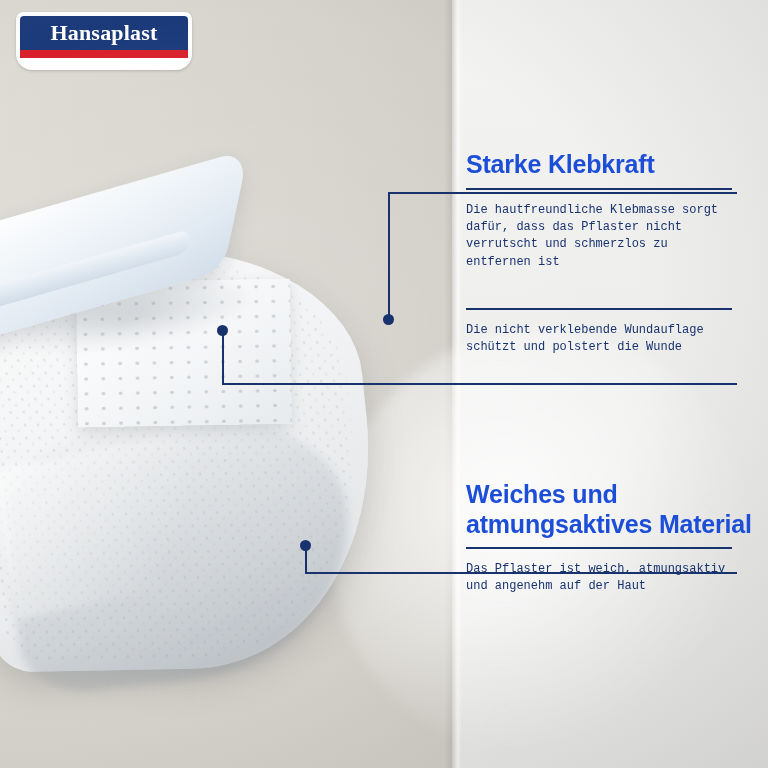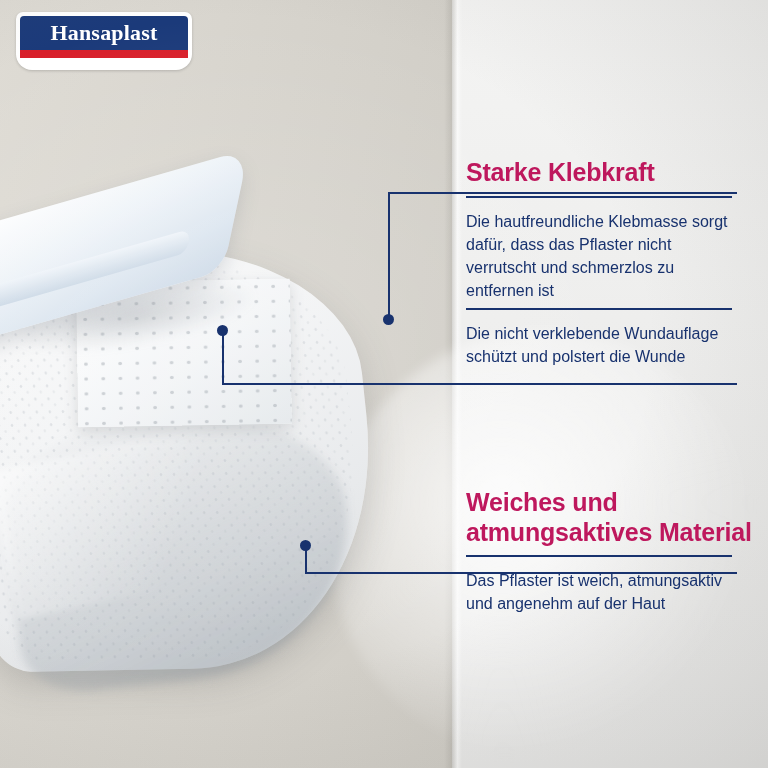--- a/index.html
+++ b/index.html
@@ -192,36 +192,37 @@
     left: 0; top: 0;
   }
   .feature {
     position: absolute;
     color: #1b3a7a;
   }
   .feature-title {
     font-size: 25px;
     font-weight: bold;
     line-height: 1.18;
-    color: #be185d;
-    margin: 8px 0 0 0;
+    color: #1d4ed8;
+    margin: 0 0 0 0;
     letter-spacing: -0.2px;
   }
   .feature-rule {
     width: 266px;
     height: 2px;
     background: #18326e;
     margin: 8px 0 12px 0;
   }
   .feature-body {
-    font-size: 16px;
+    font-size: 12px;
     line-height: 1.45;
     color: #18326e;
     margin: 0;
     max-width: 270px;
+    font-family: Liberation Mono, monospace;
   }
   .f1 { left: 466px; top: 150px; }
   .f2 { left: 466px; top: 300px; }
   .f3 { left: 466px; top: 480px; }
 
   .dot {
     position: absolute;
     width: 11px; height: 11px;
     border-radius: 50%;
     background: #18326e;

